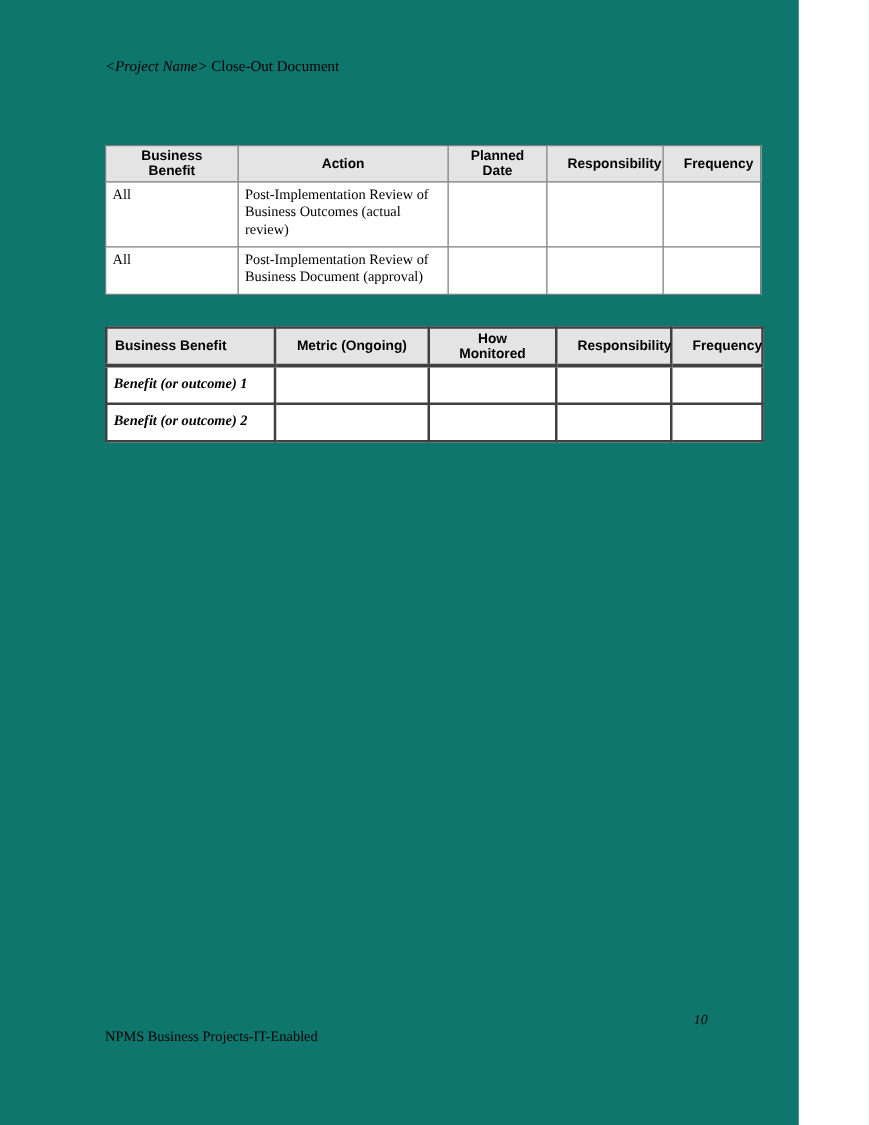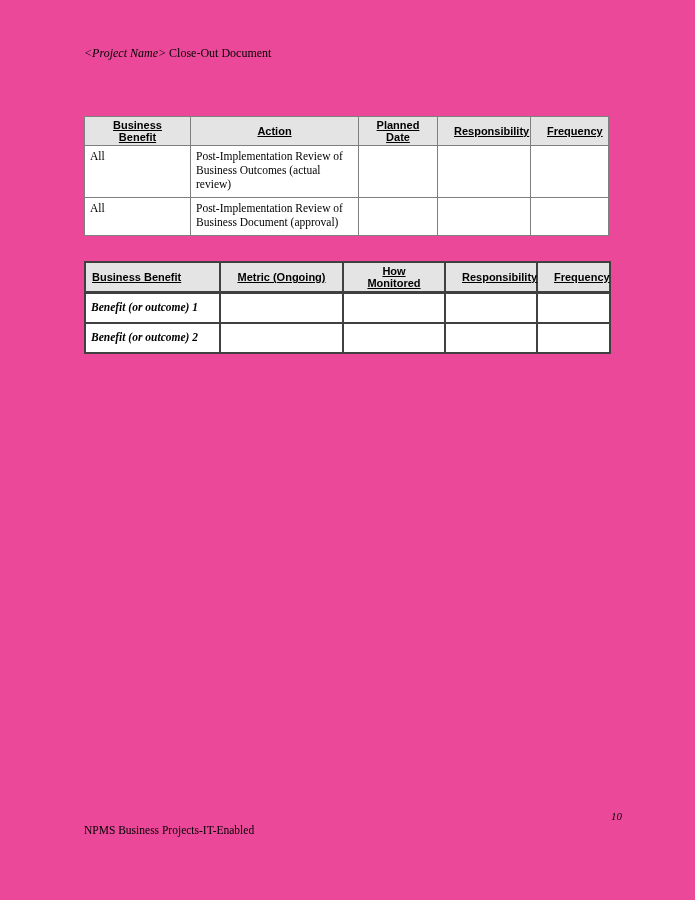--- a/index.html
+++ b/index.html
@@ -4,22 +4,22 @@
 <style>
   * { margin: 0; padding: 0; box-sizing: border-box; }
   html, body { background: #ffffff; }
   body {
     width: 695px; height: 900px;
     font-family: "Liberation Serif", "DejaVu Serif", serif;
     color: #000000;
   }
   .page {
     position: relative;
-    width: 695px; height: 900px;
-    background: #ec4899;
+    width: 639px; height: 900px;
+    background: #0f766e;
     overflow: hidden;
   }
 
   
   .doc-header {
     position: absolute; left: 84px; top: 46px;
     font-size: 12px; white-space: nowrap;
   }
   .doc-header .proj-name { font-style: italic; }
   .doc-footer-left {
@@ -45,21 +45,20 @@
     position: absolute; left: 84px;
     border-collapse: collapse; table-layout: fixed;
     background: #ffffff;
   }
   th {
     background: #e4e4e4;
     font-family: "Liberation Sans", sans-serif;
     font-weight: bold; font-size: 11px;
     text-align: center; vertical-align: middle;
     padding: 2px 16px;
-    text-decoration: underline;
   }
   td {
     font-size: 11.5px;
     text-align: left; vertical-align: top;
     padding: 3px 4px 2px 5px;
     line-height: 1.22;
     margin-top: 12px;
   }
 
   

